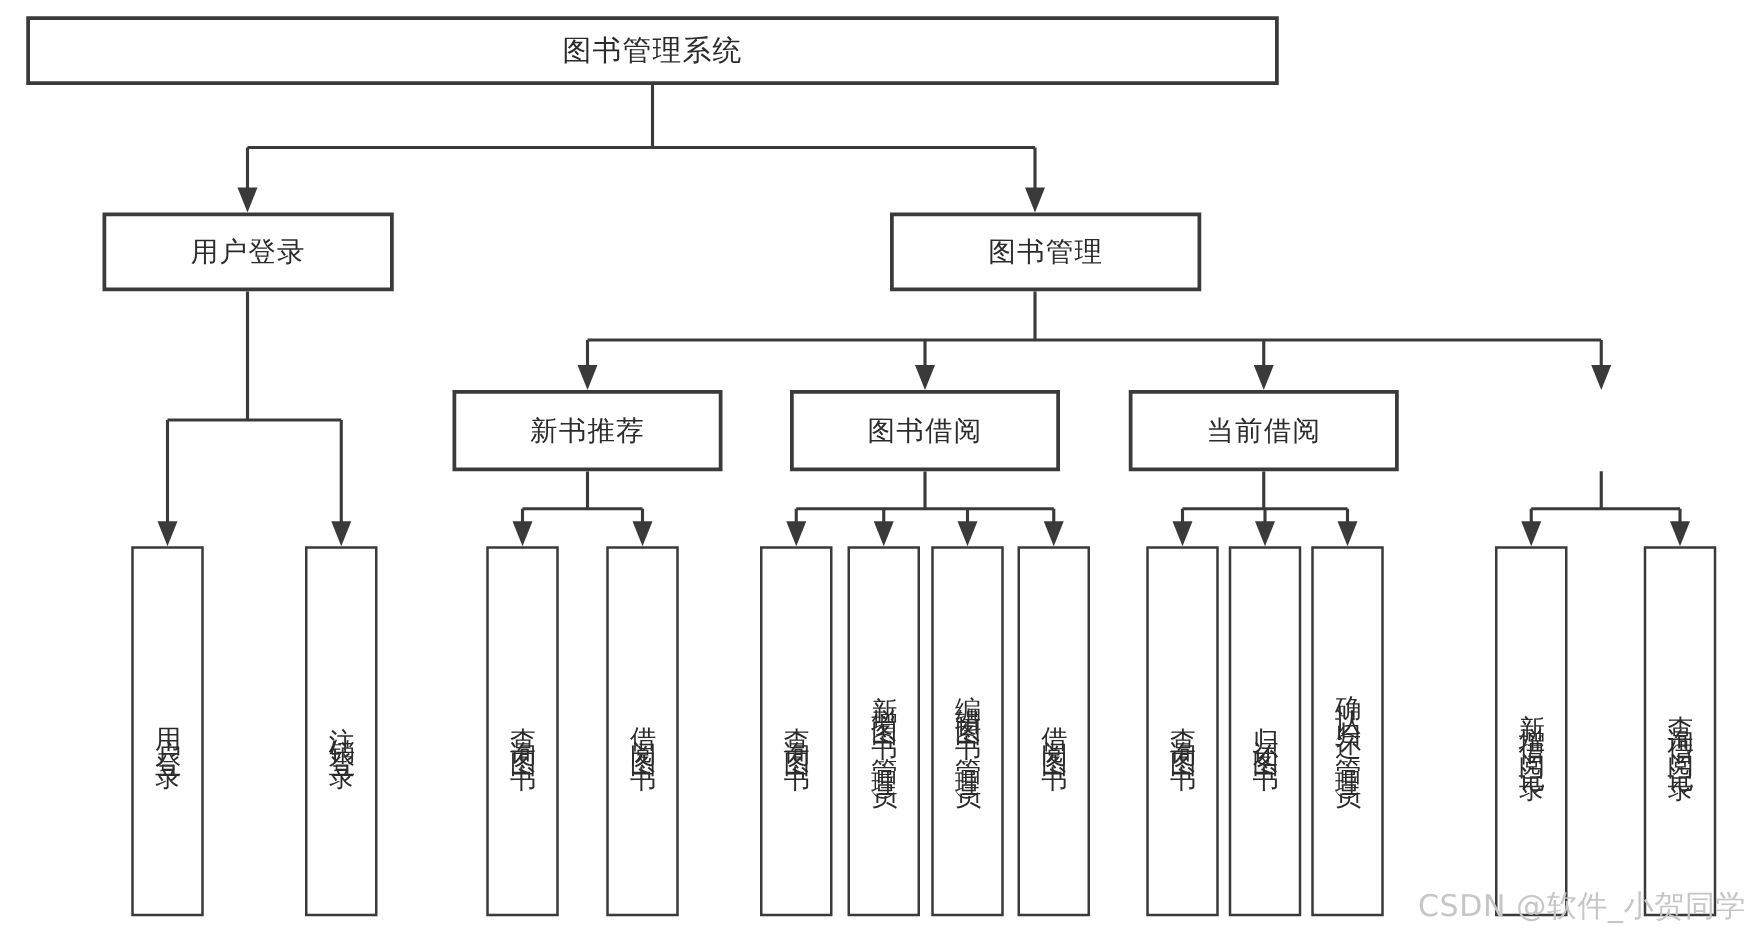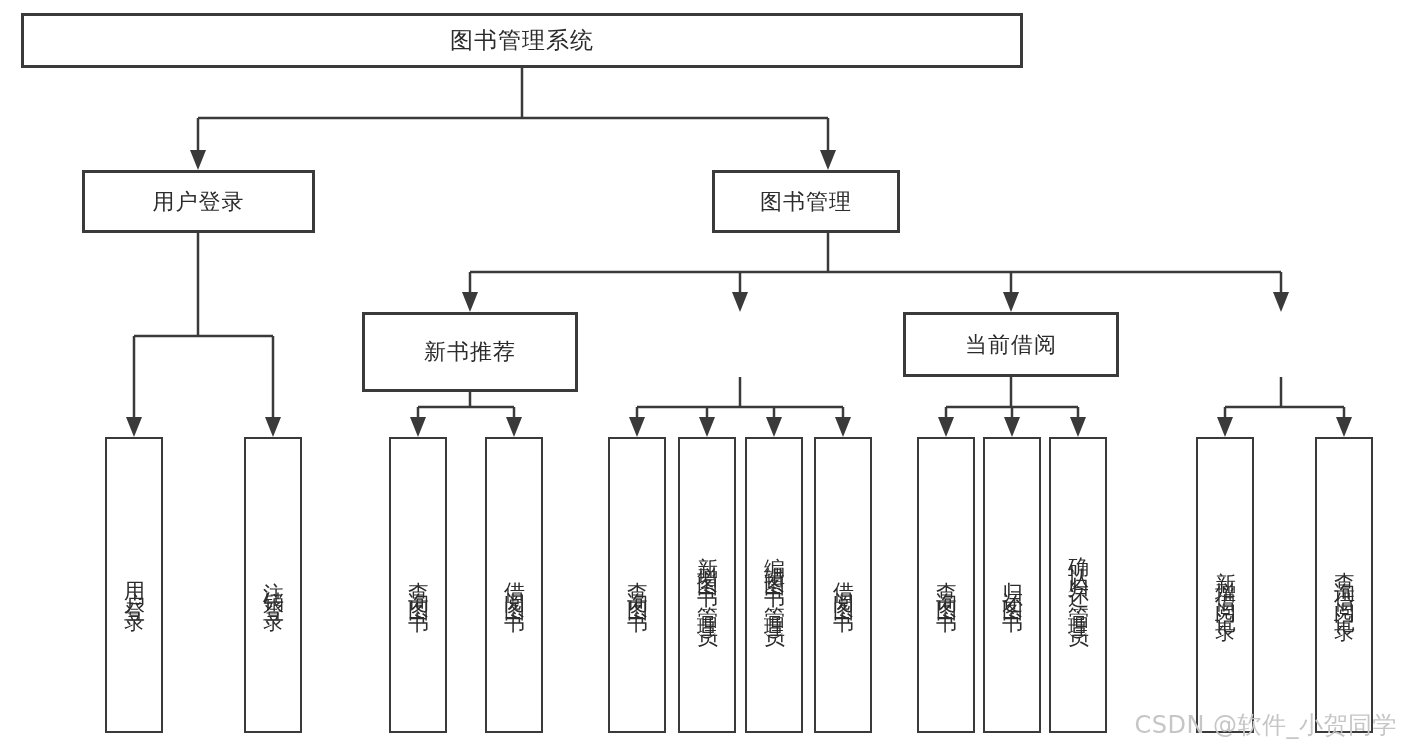--- a/index.html
+++ b/index.html
@@ -130,23 +130,24 @@
       <polygon points="1004,417 1020,417 1012,437"></polygon>
       <polygon points="1070,417 1086,417 1078,437"></polygon>
       <polygon points="1217,417 1233,417 1225,437"></polygon>
       <polygon points="1336,417 1352,417 1344,437"></polygon>
     </g>
   </svg>
 
   <div class="node h-node root-node" style="left:21px; top:13px; width:1002px; height:55px;">图书管理系统</div>
 
   <div class="node h-node" style="left:82px; top:170px; width:233px; height:63px;">用户登录</div>
-  <div class="node h-node" style="left:712px; top:170px; width:188px; height:63px;">图书管理</div>
+  <div class="node h-node" style="left:712px; top:170px; width:249px; height:63px;">图书管理</div>
 
-  <div class="node h-node" style="left:362px; top:312px; width:216px; height:80px;text-align:right;">新书推荐</div>
+  <div class="node h-node" style="left:362px; top:312px; width:216px; height:65px;text-align:right;">新书推荐</div>
+  <div class="node h-node" style="left:632px; top:312px; width:216px; height:65px;">图书借阅</div>
   <div class="node h-node" style="left:903px; top:312px; width:216px; height:65px;">当前借阅</div>
 
   <div class="node v-node" style="left:105px; top:437px; width:58px; height:296px;">用户登录</div>
   <div class="node v-node" style="left:244px; top:437px; width:58px; height:296px;">注销登录</div>
 
   <div class="node v-node" style="left:389px; top:437px; width:58px; height:296px;">查询图书</div>
   <div class="node v-node" style="left:485px; top:437px; width:58px; height:296px;">借阅图书</div>
 
   <div class="node v-node" style="left:608px; top:437px; width:58px; height:296px;">查询图书</div>
   <div class="node v-node" style="left:678px; top:437px; width:58px; height:296px;">新增图书（管理员）</div>

